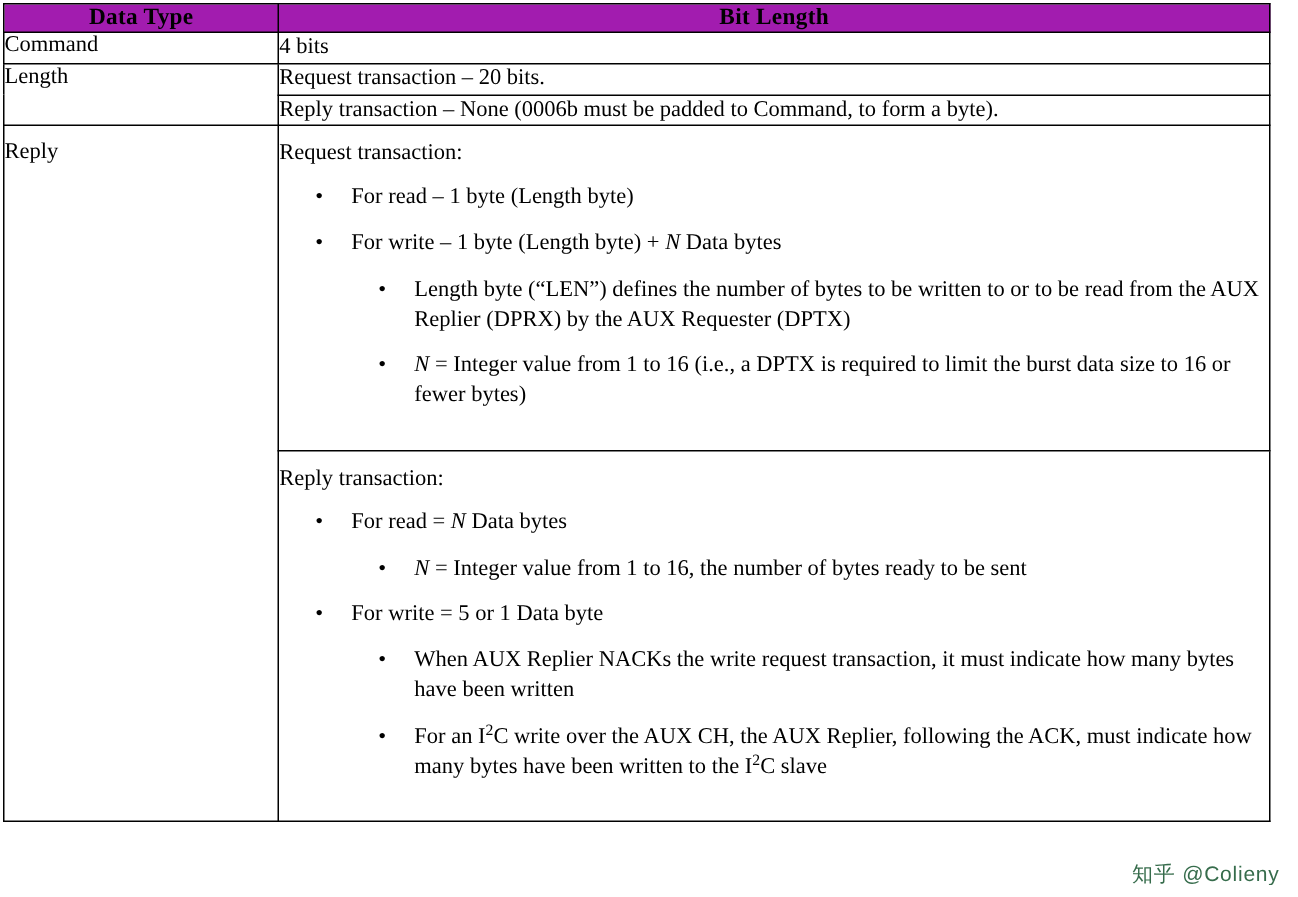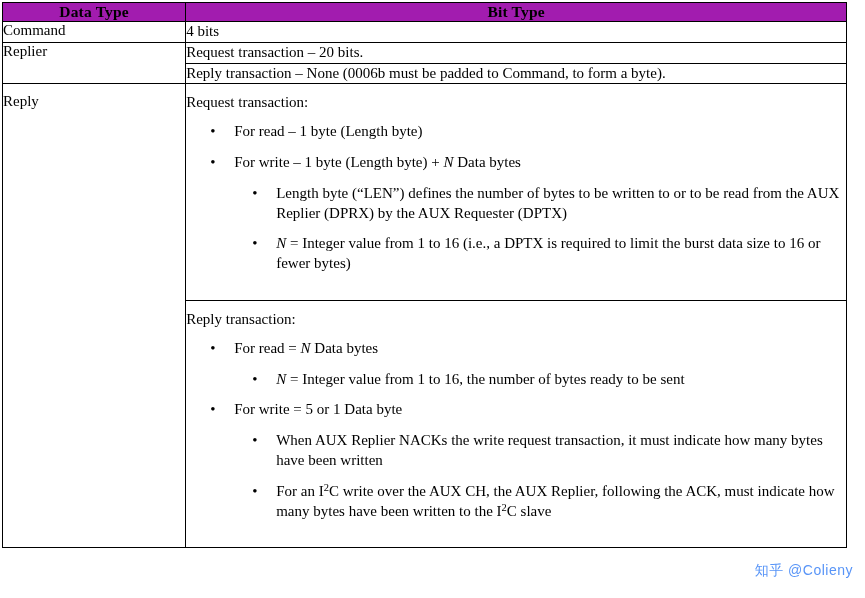--- a/index.html
+++ b/index.html
@@ -106,54 +106,54 @@
   }
   sup {
     font-size: 70%;
     vertical-align: baseline;
     position: relative;
     top: -0.45em;
   }
   .watermark {
     position: absolute;
     right: 12px;
-    bottom: 20px;
+    bottom: 8px;
     font-family: "Liberation Sans", sans-serif;
     font-size: 14px;
-    color: #3b82f6;
+    color: #14532d;
     opacity: 0.85;
     letter-spacing: 0.5px;
     pointer-events: none;
   }
 </style>
 </head>
 <body>
 
 <div class="page">
 
   <table class="spec">
     <colgroup>
       <col class="col-type">
       <col class="col-width">
     </colgroup>
     <thead>
       <tr>
         <th class="hdr">Data Type</th>
-        <th class="hdr">Bit Type</th>
+        <th class="hdr">Bit Length</th>
       </tr>
     </thead>
     <tbody>
 
       <tr>
         <td class="cell-type">Command</td>
         <td class="cell-body">4 bits</td>
       </tr>
 
       <tr>
-        <td class="cell-type" rowspan="2">Replier</td>
+        <td class="cell-type" rowspan="2">Length</td>
         <td class="cell-body">Request transaction – 20 bits.</td>
       </tr>
       <tr>
         <td class="cell-body">Reply transaction – None (0006b must be padded to Command, to form a byte).</td>
       </tr>
 
       <tr>
         <td class="cell-type tall" rowspan="2">Reply</td>
         <td class="cell-body block">
           <p class="line">Request transaction:</p>

